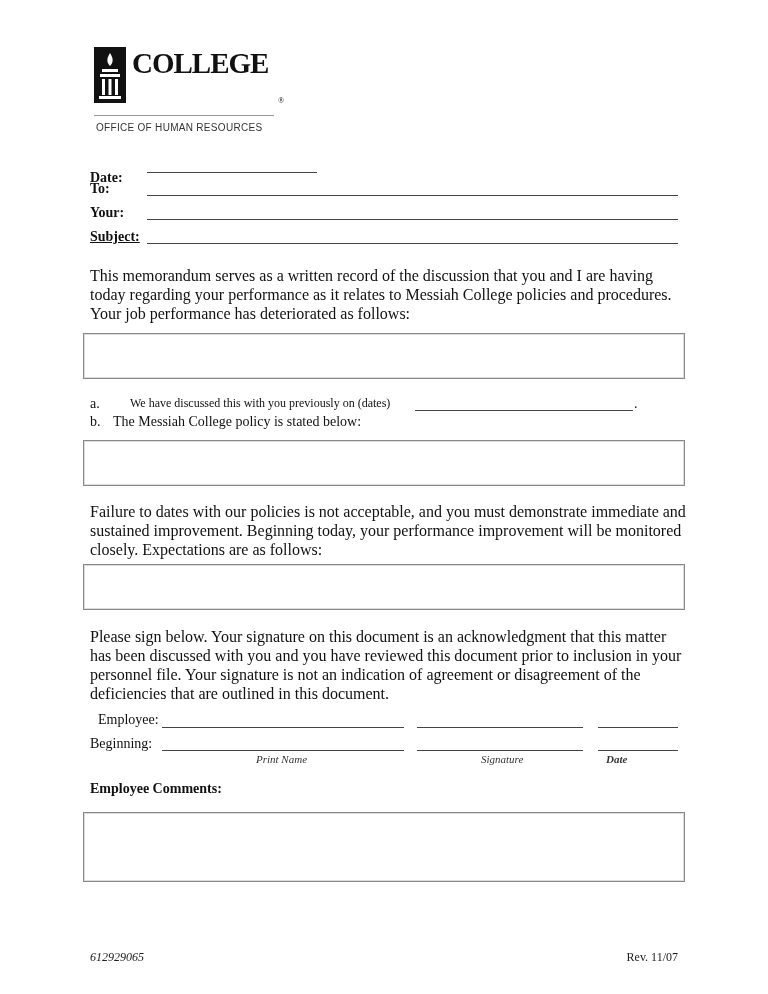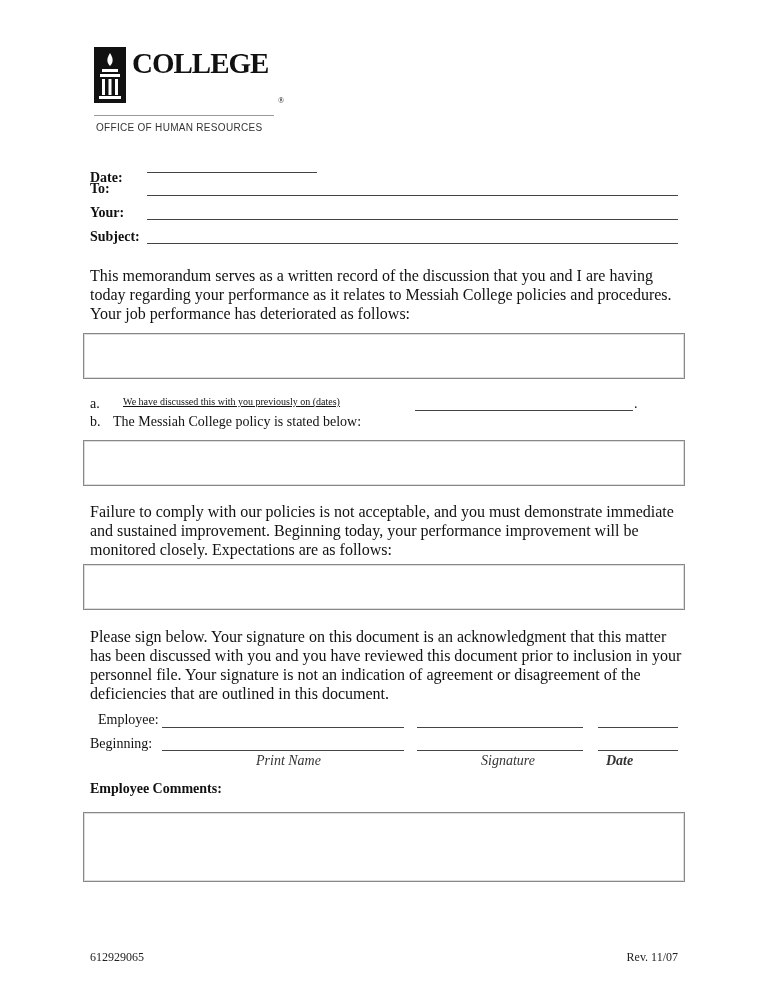--- a/index.html
+++ b/index.html
@@ -9,21 +9,21 @@
   .logo { left: 94px; top: 47px; width: 190px; height: 88px; }
   .logo-mark { position: absolute; left: 0; top: 0; width: 32px; height: 56px; background: #111; border-radius: 2px; }
   .logo-name { position: absolute; left: 38px; font-family: "Liberation Serif", serif; font-weight: bold; color: #111; letter-spacing: -1px; line-height: 1; }
   .logo-line { position: absolute; left: 0; top: 68px; width: 180px; height: 1px; background: #999; }
   .logo-dept { position: absolute; left: 2px; top: 75px; font-family: "Liberation Sans", sans-serif; font-size: 10px; color: #333; letter-spacing: 0.3px; white-space: nowrap; }
   .title { right: 90px; top: 42px; text-align: right; font-family: "DejaVu Sans", sans-serif; font-size: 25px; line-height: 33px; color: #111; }
   .hdr-label { left: 90px; font-weight: bold; font-size: 14px; }
   .line { height: 1px; background: #444; }
   .para { left: 90px; width: 600px; font-size: 16px; line-height: 19px; }
   .box { border: 1px solid #888; box-shadow: 0 0 0 1px #ddd inset; left: 83px; width: 600px; }
-  .small-i { font-style: italic; font-size: 14px; color: #333; }
+  .small-i { font-style: italic; font-size: 11px; color: #333; }
   .footer { font-size: 12px; color: #222; }
 </style>
 </head>
 <body>
 
 <div class="abs logo">
   <div class="logo-mark">
     <svg width="32" height="56" viewBox="0 0 32 56">
       <rect x="0" y="0" width="32" height="56" fill="#111"></rect>
       <path d="M16 6 C12 12 13 16 16 19 C19 16 20 12 16 6 Z" fill="#fff"></path>
@@ -46,40 +46,40 @@
 
 <div class="abs hdr-label" style="top:157px;margin-top:13px;">Date:</div>
 <div class="abs line" style="left:147px;top:172px;width:170px;"></div>
 
 <div class="abs hdr-label" style="top:181px;">To:</div>
 <div class="abs line" style="left:147px;top:195px;width:531px;"></div>
 
 <div class="abs hdr-label" style="top:205px;">Your:</div>
 <div class="abs line" style="left:147px;top:219px;width:531px;"></div>
 
-<div class="abs hdr-label" style="top:229px;">Subject:</div>
+<div class="abs hdr-label" style="top:229px;text-decoration:underline;">Subject:</div>
 <div class="abs line" style="left:147px;top:243px;width:531px;"></div>
 
 <div class="abs para" style="top:266px;">This memorandum serves as a written record of the discussion that you and I are having today regarding your performance as it relates to Messiah College policies and procedures. Your job performance has deteriorated as follows:</div>
 
 <div class="abs box" style="top:333px;height:44px;"></div>
 
 <div class="abs" style="left:90px;top:396px;font-size:14px;">
   <span>a.</span>
 </div>
-<div class="abs" style="left:123px;top:396px;font-size:10px;white-space:nowrap;text-decoration:underline;">We have discussed this with you previously on (dates)</div>
+<div class="abs" style="left:130px;top:396px;font-size:12px;white-space:nowrap;">We have discussed this with you previously on (dates)</div>
 <div class="abs line" style="left:415px;top:410px;width:218px;"></div>
 <div class="abs" style="left:634px;top:396px;font-size:14px;">.</div>
 
 <div class="abs" style="left:90px;top:414px;font-size:14px;">b.</div>
 <div class="abs" style="left:113px;top:414px;font-size:14px;white-space:nowrap;">The Messiah College policy is stated below:</div>
 
 <div class="abs box" style="top:440px;height:44px;"></div>
 
-<div class="abs para" style="top:502px;">Failure to comply with our policies is not acceptable, and you must demonstrate immediate and sustained improvement.  Beginning today, your performance improvement will be monitored closely. Expectations are as follows:</div>
+<div class="abs para" style="top:502px;">Failure to dates with our policies is not acceptable, and you must demonstrate immediate and sustained improvement.  Beginning today, your performance improvement will be monitored closely. Expectations are as follows:</div>
 
 <div class="abs box" style="top:564px;height:44px;"></div>
 
 <div class="abs para" style="top:627px;">Please sign below. Your signature on this document is an acknowledgment that this matter has been discussed with you and you have reviewed this document prior to inclusion in your personnel file. Your signature is not an indication of agreement or disagreement of the deficiencies that are outlined in this document.</div>
 
 <div class="abs" style="left:90px;top:712px;font-size:14px;margin-left:8px;">Employee:</div>
 <div class="abs line" style="left:162px;top:727px;width:242px;"></div>
 <div class="abs line" style="left:417px;top:727px;width:166px;"></div>
 <div class="abs line" style="left:598px;top:727px;width:80px;"></div>
 
@@ -88,14 +88,14 @@
 <div class="abs line" style="left:417px;top:750px;width:166px;"></div>
 <div class="abs line" style="left:598px;top:750px;width:80px;"></div>
 
 <div class="abs small-i" style="left:256px;top:753px;">Print Name</div>
 <div class="abs small-i" style="left:481px;top:753px;text-align:center;">Signature</div>
 <div class="abs small-i" style="left:606px;top:753px;font-weight:bold;">Date</div>
 
 <div class="abs" style="left:90px;top:781px;font-size:14px;font-weight:bold;">Employee Comments:</div>
 <div class="abs box" style="top:812px;height:68px;"></div>
 
-<div class="abs footer" style="left:90px;top:950px;">612929065</div>
+<div class="abs footer" style="left:90px;top:950px;font-style:italic;">612929065</div>
 <div class="abs footer" style="right:90px;top:950px;">Rev. 11/07</div>
 
 </body></html>

